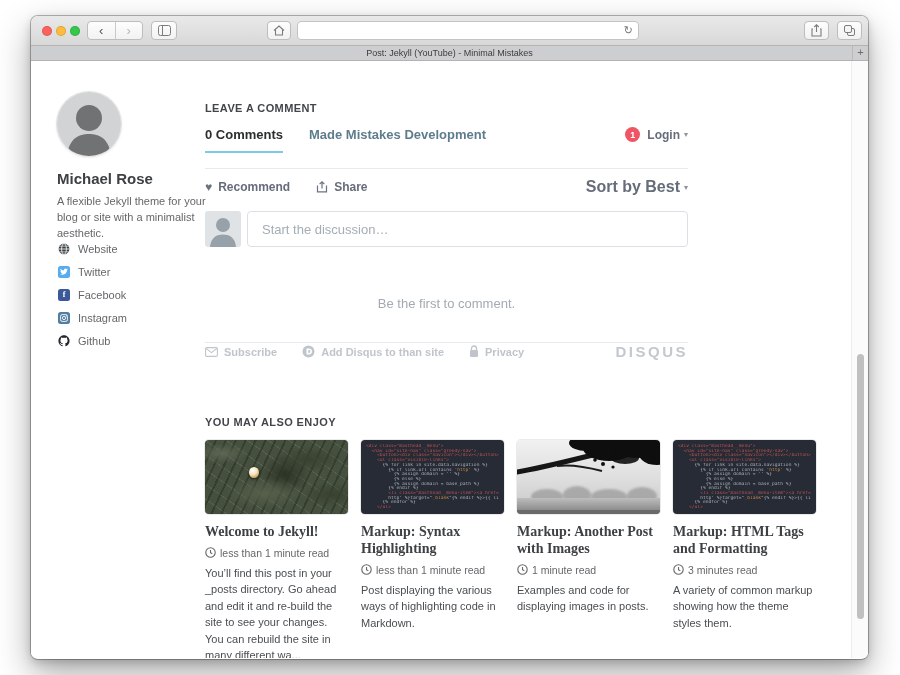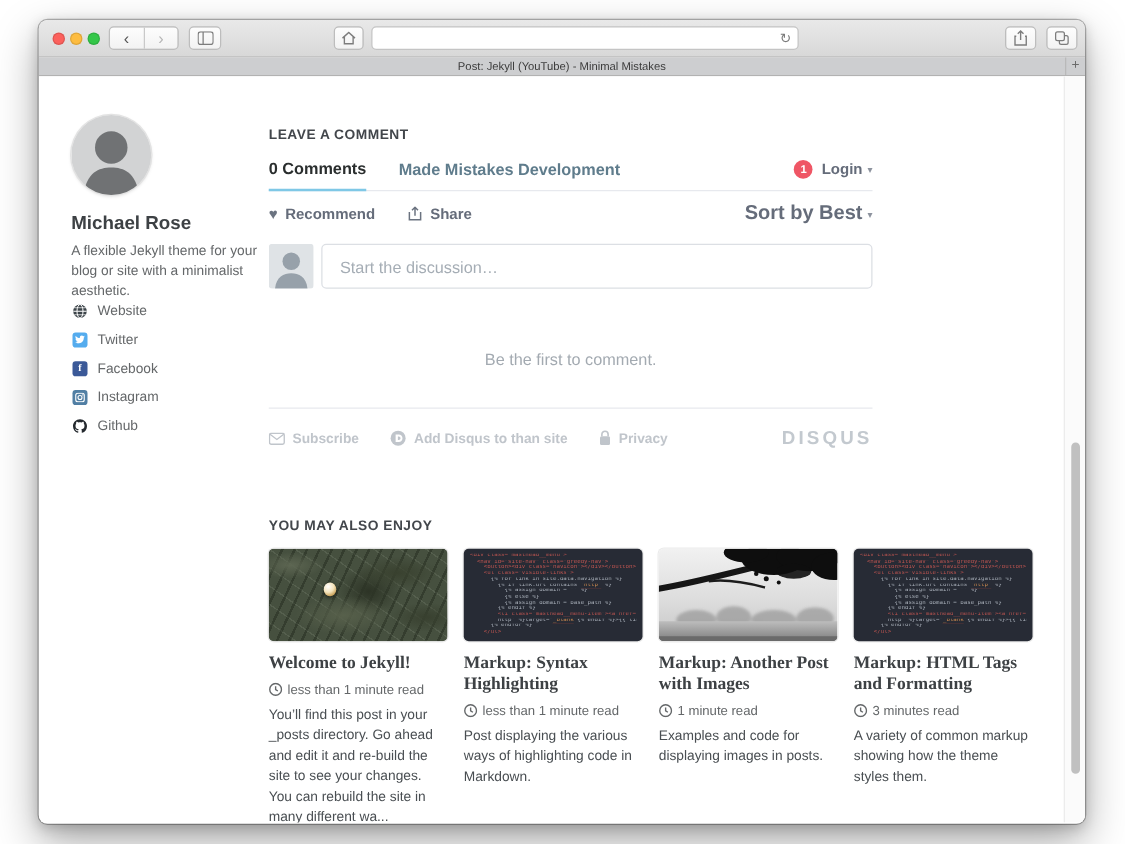--- a/index.html
+++ b/index.html
@@ -56,26 +56,26 @@
   .author-name { margin-top:14px; font-size:15px; font-weight:bold; color:#3d4144; }
   .author-bio { margin-top:7px; font-size:11px; line-height:1.45; color:#646769; }
   .author-links { list-style:none; }
   .author-links li { display:flex; align-items:center; margin-bottom:9px; height:14px; }
   .author-links .ic { width:14px; height:13px; margin-right:7px; display:flex; align-items:center; justify-content:center; }
   .author-links .lbl { font-size:11px; color:#646769; }
   .brandbox { width:12px; height:12px; border-radius:2.5px; display:flex; align-items:center; justify-content:center;
     color:#fff; font-size:8px; font-weight:bold; }
 
   
-  .main { position:absolute; left:184px; top:0; width:616px; }
+  .main { position:absolute; left:174px; top:0; width:616px; }
   .dz { width:483px; }
   .section-heading { font-size:11px; font-weight:bold; letter-spacing:0.4px; color:#42464b; }
   .h-comment { margin-top:41px; }
 
-  .tabs-row { margin-top:13px; display:flex; align-items:center; border-bottom:1px solid #e7e9ee; padding-bottom:9px; position:relative; }
+  .tabs-row { margin-top:13px; display:flex; align-items:flex-start; border-bottom:1px solid #e7e9ee; padding-bottom:25px; position:relative; }
   .tab-count { font-size:13px; font-weight:bold; color:#2a2e2e; padding-bottom:9px; border-bottom:2px solid #7fc8e6; margin-bottom:-10px; }
   .tab-forum { font-size:13px; font-weight:600; color:#5f7c8c; margin-left:26px; }
   .login-area { margin-left:auto; display:flex; align-items:center; }
   .badge { width:15px; height:15px; border-radius:50%; background:#ef5665; color:#fff; font-size:9px; font-weight:bold;
     display:flex; align-items:center; justify-content:center; position:relative; }
   .badge:after { content:""; position:absolute; left:2px; bottom:-2px; border:3px solid transparent; border-top-color:#ef5665; transform:rotate(18deg); }
   .login-label { margin-left:7px; font-size:12px; font-weight:600; color:#656c7a; }
   .caret { font-size:8px; color:#8d939e; margin-left:4px; }
 
   .actions-row { margin-top:9px; display:flex; align-items:center; }
@@ -86,21 +86,21 @@
   .sort .alabel { font-size:16px; font-weight:600; color:#656c7a; }
 
   .composer { margin-top:15px; display:flex; }
   .c-avatar { width:36px; height:36px; border-radius:3px; overflow:hidden; flex:none; }
   .c-input { flex:1; margin-left:6px; height:36px; border:1px solid #dcdfe4; border-radius:4px;
     padding:0 14px; font-size:13px; color:#2a2e2e; outline:none; font-family:inherit; }
   .c-input::placeholder { color:#a5adb5; }
 
   .empty-msg { margin-top:49px; text-align:center; font-size:13px; color:#a3aab1; }
 
-  .dz-footer { margin-top:31px; border-top:1px solid #e7e9ee; padding-top:15px; display:flex; align-items:center; }
+  .dz-footer { margin-top:31px; border-top:1px solid #e7e9ee; padding-top:0; display:flex; align-items:center; }
   .f-item { display:flex; align-items:center; margin-right:25px; }
   .f-item .flabel { font-size:11px; font-weight:600; color:#c0c5cb; margin-left:6px; }
   .disqus-logo { margin-left:auto; font-size:15px; font-weight:bold; letter-spacing:2.5px; color:#c3c9cf; }
 
   .h-enjoy { margin-top:56px; }
   .cards { margin-top:12px; display:flex; gap:13px; }
   .card { width:143px; }
   .thumb { width:143px; height:74px; border-radius:4px; overflow:hidden; position:relative; box-shadow:0 0 0 1px rgba(0,0,0,0.08); }
   .card-title { margin-top:10px; font-size:14px; line-height:1.2; font-weight:bold; color:#3d4144;font-family:Liberation Serif, serif; }
   .read-row { margin-top:6px; display:flex; align-items:center; }

